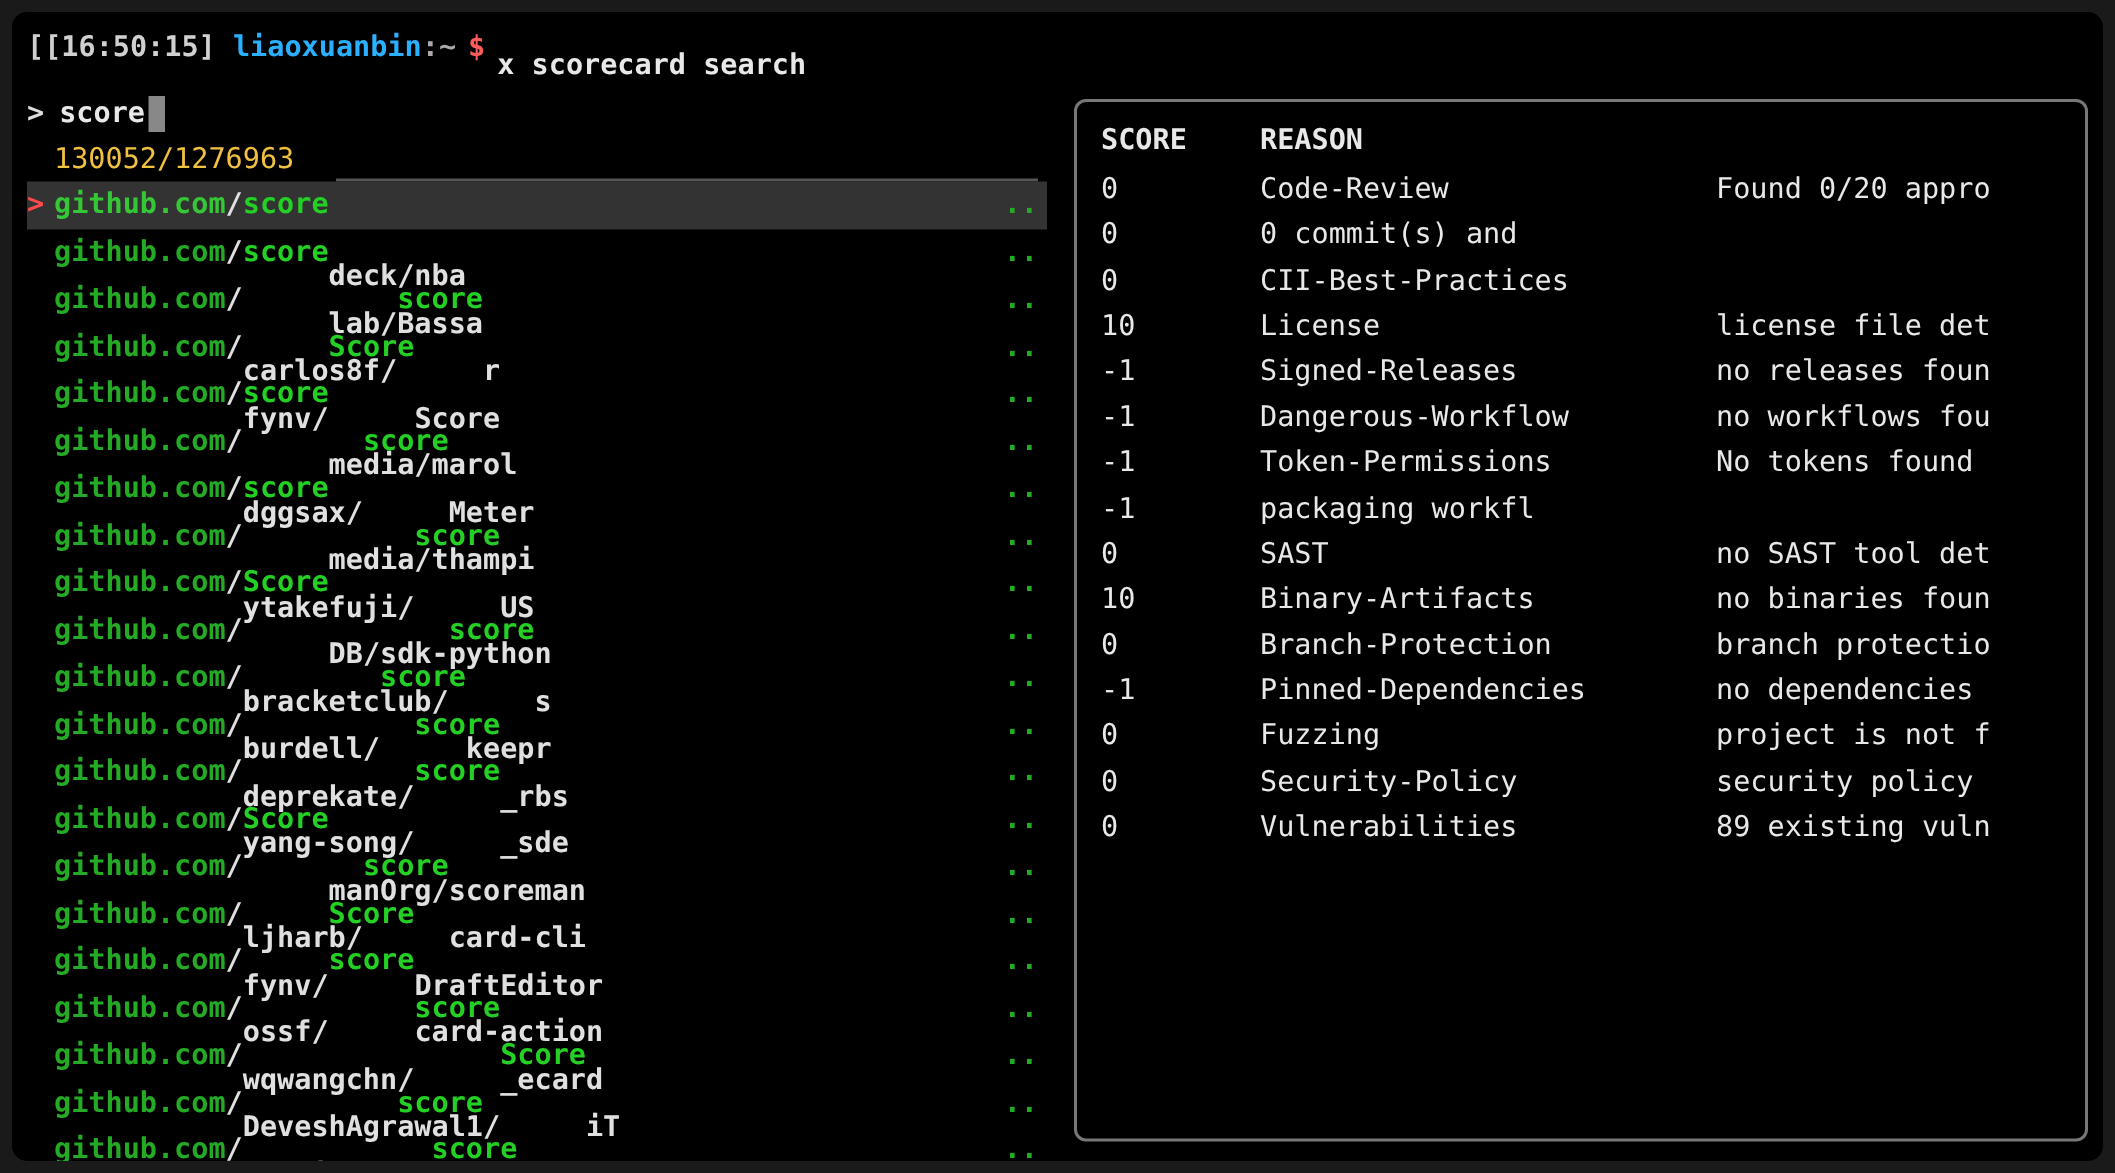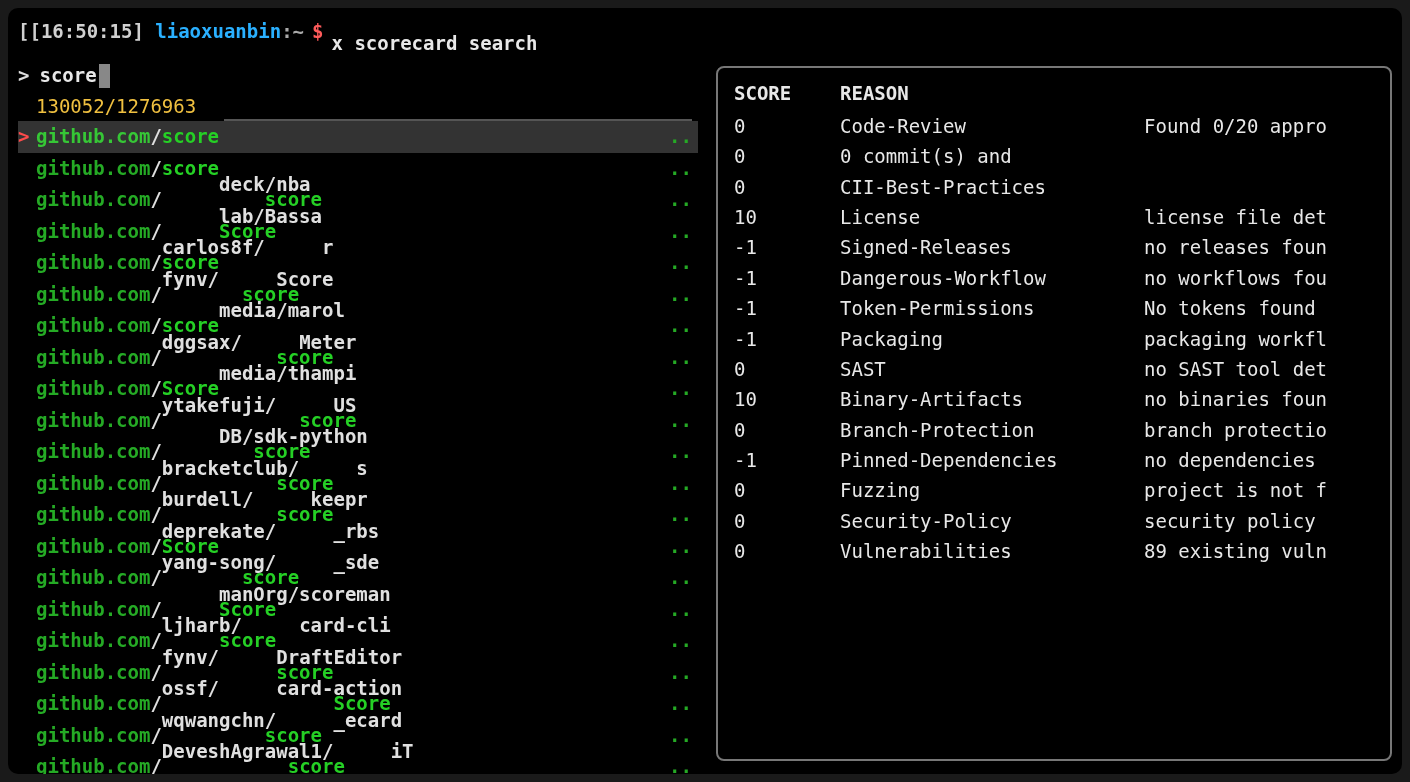--- a/index.html
+++ b/index.html
@@ -381,21 +381,20 @@
             <div class="col-name">Dangerous-Workflow</div>
             <div class="col-reason">no workflows fou</div>
           </div>
           <div class="table-row">
             <div class="col-score">-1</div>
             <div class="col-name">Token-Permissions</div>
             <div class="col-reason">No tokens found</div>
           </div>
           <div class="table-row">
             <div class="col-score">-1</div>
-            <div class="col-name">Packaging</div>
             <div class="col-reason">packaging workfl</div>
           </div>
           <div class="table-row">
             <div class="col-score">0</div>
             <div class="col-name">SAST</div>
             <div class="col-reason">no SAST tool det</div>
           </div>
           <div class="table-row">
             <div class="col-score">10</div>
             <div class="col-name">Binary-Artifacts</div>

